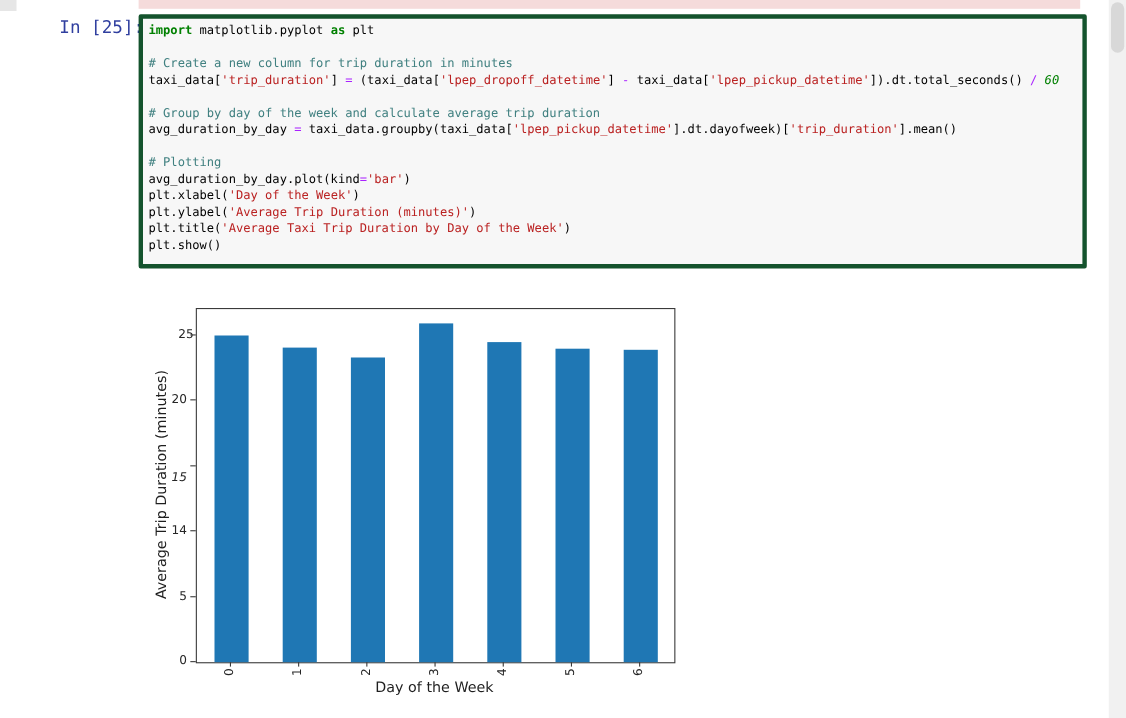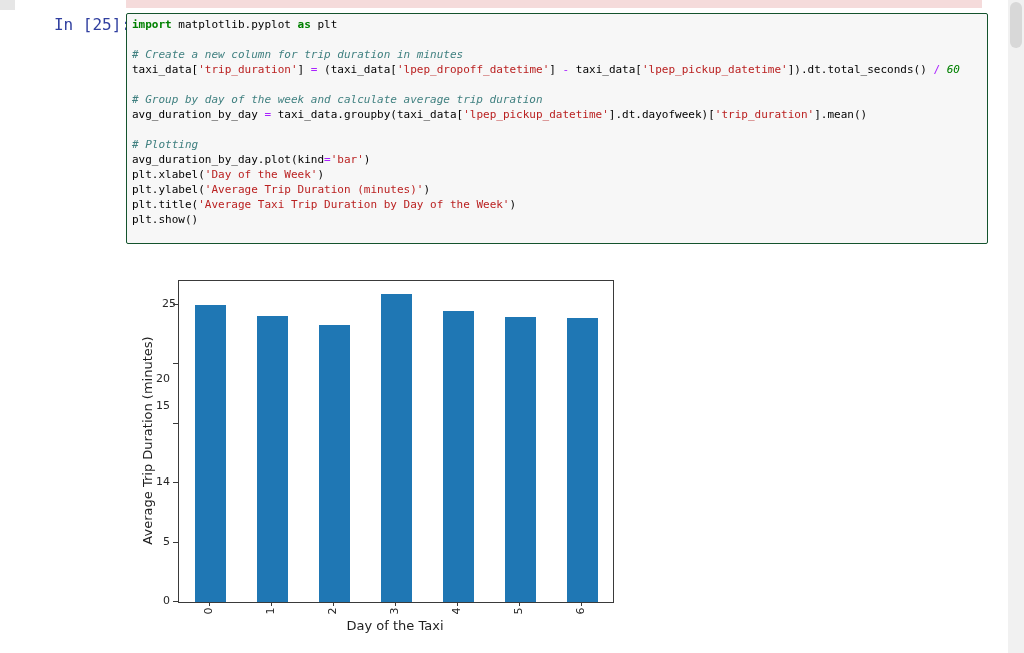--- a/index.html
+++ b/index.html
@@ -20,31 +20,31 @@
   .scroll-thumb{position:absolute;left:2px;top:2px;width:12px;height:46px;background:#d8d8d8;border-radius:6px;}
 
   
   .prompt{
     left:48px;top:17px;width:83px;text-align:right;
     color:#303F9F;font-family:"DejaVu Sans Mono","Liberation Mono",monospace;
     font-size:16px;line-height:15px;white-space:pre;
   }
   .input-box{
     left:126px;top:13px;width:862px;height:231px;
-    background:#f7f7f7;border:1px solid #14532d;border-radius:2px;
+    background:#f7f7f7;border:4px solid #14532d;border-radius:2px;
     box-sizing:border-box;
   }
   .code{
     margin:0;padding:3px 4px 3px 5px;
     font-family:"DejaVu Sans Mono","Liberation Mono",monospace;
     font-size:11px;line-height:15px;color:#000;
   }
   .code-line{height:15px;white-space:pre;}
   .tok-k{color:#008000;font-weight:bold;}
-  .tok-c{color:#408080;font-style:italic;}
+  .tok-c{color:#408080;}
   .tok-s{color:#BA2121;}
   .tok-o{color:#AA22FF;}
   .tok-n{color:#008000;font-style:italic;}
   .tok-p{color:#000;}
 
   
   .figure{left:126px;top:250px;width:500px;height:400px;background:#fff;}
   .chart-title{
     position:absolute;left:52px;top:8px;width:434px;height:17px;
     text-align:center;font-size:14px;color:#1f1f1f;
@@ -92,31 +92,31 @@
   <div class="abs figure" id="chart-figure">
     <div class="plot-area" id="plot-area">
         <div class="bar" style="left: 15.5px; width: 31px; height: 297.2px; background: rgb(31, 119, 180);"></div>
         <div class="bar" style="left: 77.5px; width: 31px; height: 286.5px; background: rgb(31, 119, 180);"></div>
         <div class="bar" style="left: 139.5px; width: 31px; height: 277px; background: rgb(31, 119, 180);"></div>
         <div class="bar" style="left: 201.5px; width: 31px; height: 307.9px; background: rgb(31, 119, 180);"></div>
         <div class="bar" style="left: 263.5px; width: 31px; height: 291.3px; background: rgb(31, 119, 180);"></div>
         <div class="bar" style="left: 325.5px; width: 31px; height: 285.3px; background: rgb(31, 119, 180);"></div>
         <div class="bar" style="left: 387.5px; width: 31px; height: 284.1px; background: rgb(31, 119, 180);"></div>
       </div>
-    <div class="xlabel">Day of the Taxi</div>
+    <div class="xlabel">Day of the Week</div>
     <div class="ylabel">Average Trip Duration (minutes)</div>
   <div class="ytick-label" style="left: 10px; top: 344px;">0</div>
       <div class="ytick-mark" style="left: 47px; top: 351px;"></div>
       <div class="ytick-label" style="left: 10px; top: 284.6px;">5</div>
       <div class="ytick-mark" style="left: 47px; top: 291.6px;"></div>
       <div class="ytick-label" style="left: 10px; top: 225.1px;">14</div>
       <div class="ytick-mark" style="left: 47px; top: 232.1px;"></div>
-      <div class="ytick-label" style="left: 10px; top: 149px;">15</div>
+      <div class="ytick-label" style="left: 10px; top: 177px; font-style: italic;">15</div>
       <div class="ytick-mark" style="left: 47px; top: 172.7px;"></div>
-      <div class="ytick-label" style="left: 10px; top: 106.2px; margin-top: 16px;">20</div>
+      <div class="ytick-label" style="left: 10px; top: 106.2px;">20</div>
       <div class="ytick-mark" style="left: 47px; top: 113.2px;"></div>
       <div class="ytick-label" style="left: 16px; top: 46.8px;">25</div>
       <div class="ytick-mark" style="left: 47px; top: 53.8px;"></div>
       <div class="xtick-mark" style="left: 83px; top: 352px;"></div>
       <div class="xtick-label" style="left: 76px; top: 354px;">0</div>
       <div class="xtick-mark" style="left: 145px; top: 352px;"></div>
       <div class="xtick-label" style="left: 138px; top: 354px;">1</div>
       <div class="xtick-mark" style="left: 207px; top: 352px;"></div>
       <div class="xtick-label" style="left: 200px; top: 354px;">2</div>
       <div class="xtick-mark" style="left: 269px; top: 352px;"></div>

